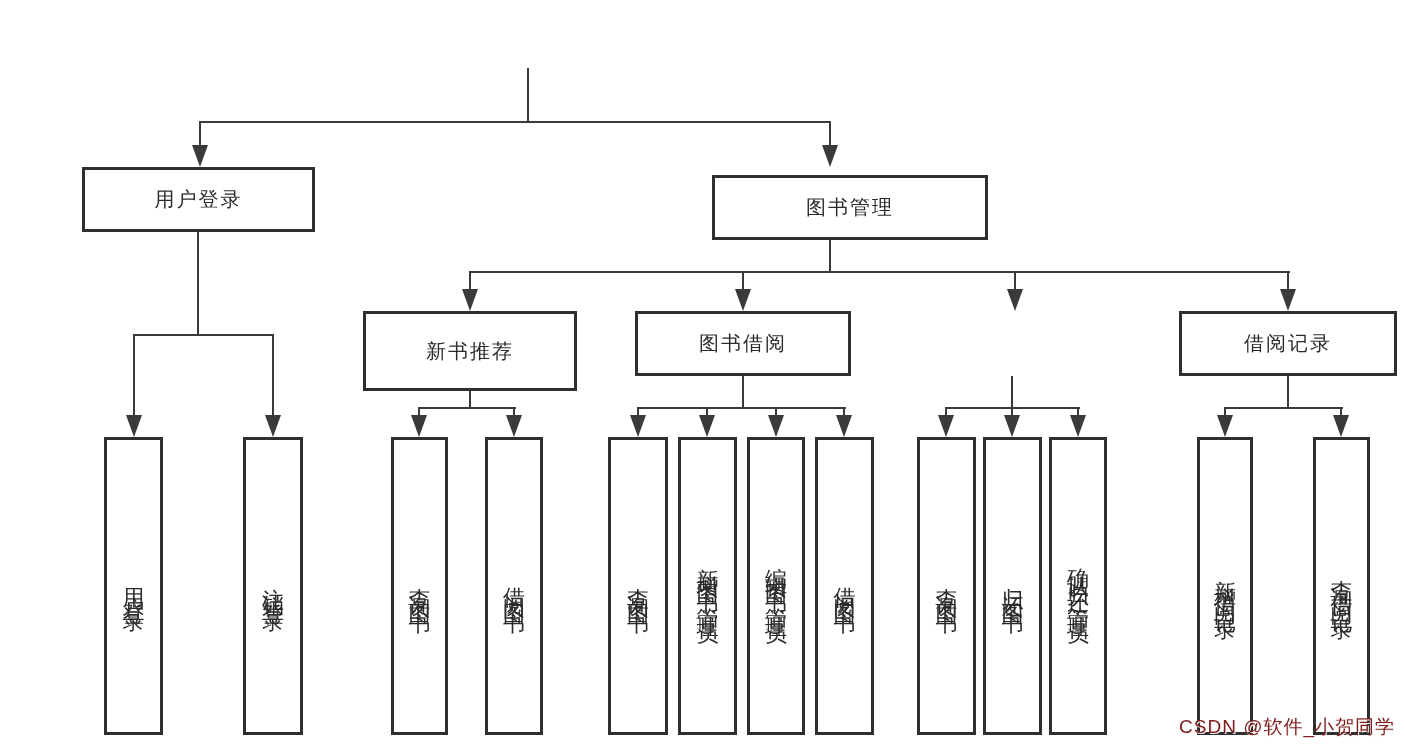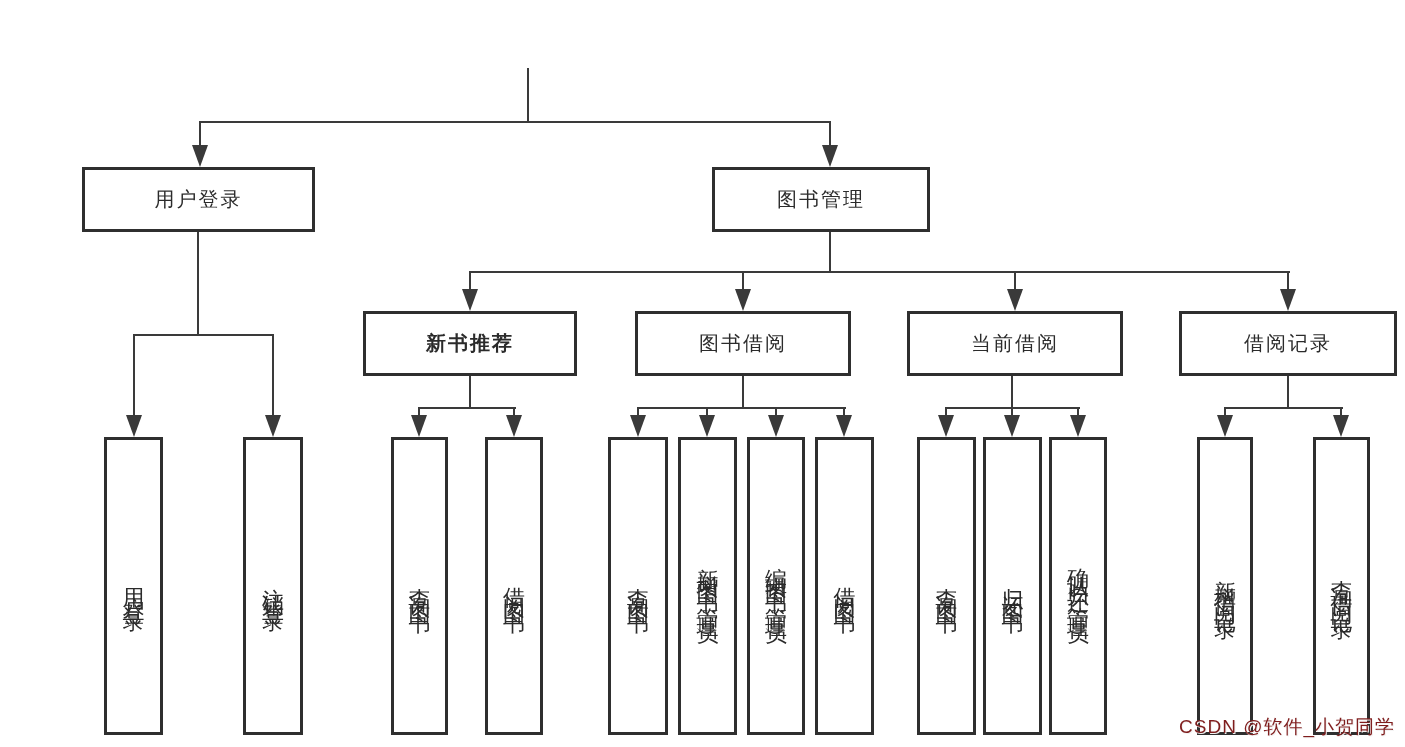--- a/index.html
+++ b/index.html
@@ -127,25 +127,24 @@
 
   <div class="ln" style="left:1287px; top:376px; width:2px;   height:33px;"></div>
   <div class="ln" style="left:1224px; top:407px; width:119px; height:2px;"></div>
   <div class="ln" style="left:1224px; top:407px; width:2px;   height:10px;"></div>
   <div class="ln" style="left:1340px; top:407px; width:2px;   height:10px;"></div>
   <div class="ah" style="left:1217px; top:415px;"></div>
   <div class="ah" style="left:1333px; top:415px;"></div>
 
 
   <div class="hbox" style="left:82px; top:167px; width:233px; height:65px;">用户登录</div>
-  <div class="hbox" style="left:712px; top:167px; width:218px; height:65px;">图书管理</div>
+  <div class="hbox" style="left:712px; top:175px; width:276px; height:65px;">图书管理</div>
 
-  <div class="hbox" style="left:363px; top:311px; width:214px; height:65px;font-weight:bold;">新书推荐</div>
+  <div class="hbox" style="left:363px; top:311px; width:214px; height:80px;">新书推荐</div>
   <div class="hbox" style="left:635px; top:311px; width:216px; height:65px;">图书借阅</div>
-  <div class="hbox" style="left:907px; top:311px; width:216px; height:65px;">当前借阅</div>
   <div class="hbox" style="left:1179px; top:311px; width:218px; height:65px;">借阅记录</div>
 
   <div class="vbox" style="left:104px; top:437px; width:59px; height:298px;">
     <span>用户登录</span>
   </div>
   <div class="vbox" style="left:243px; top:437px; width:60px; height:298px;">
     <span>注销登录</span>
   </div>
 
   <div class="vbox" style="left:391px; top:437px; width:57px; height:298px;">

